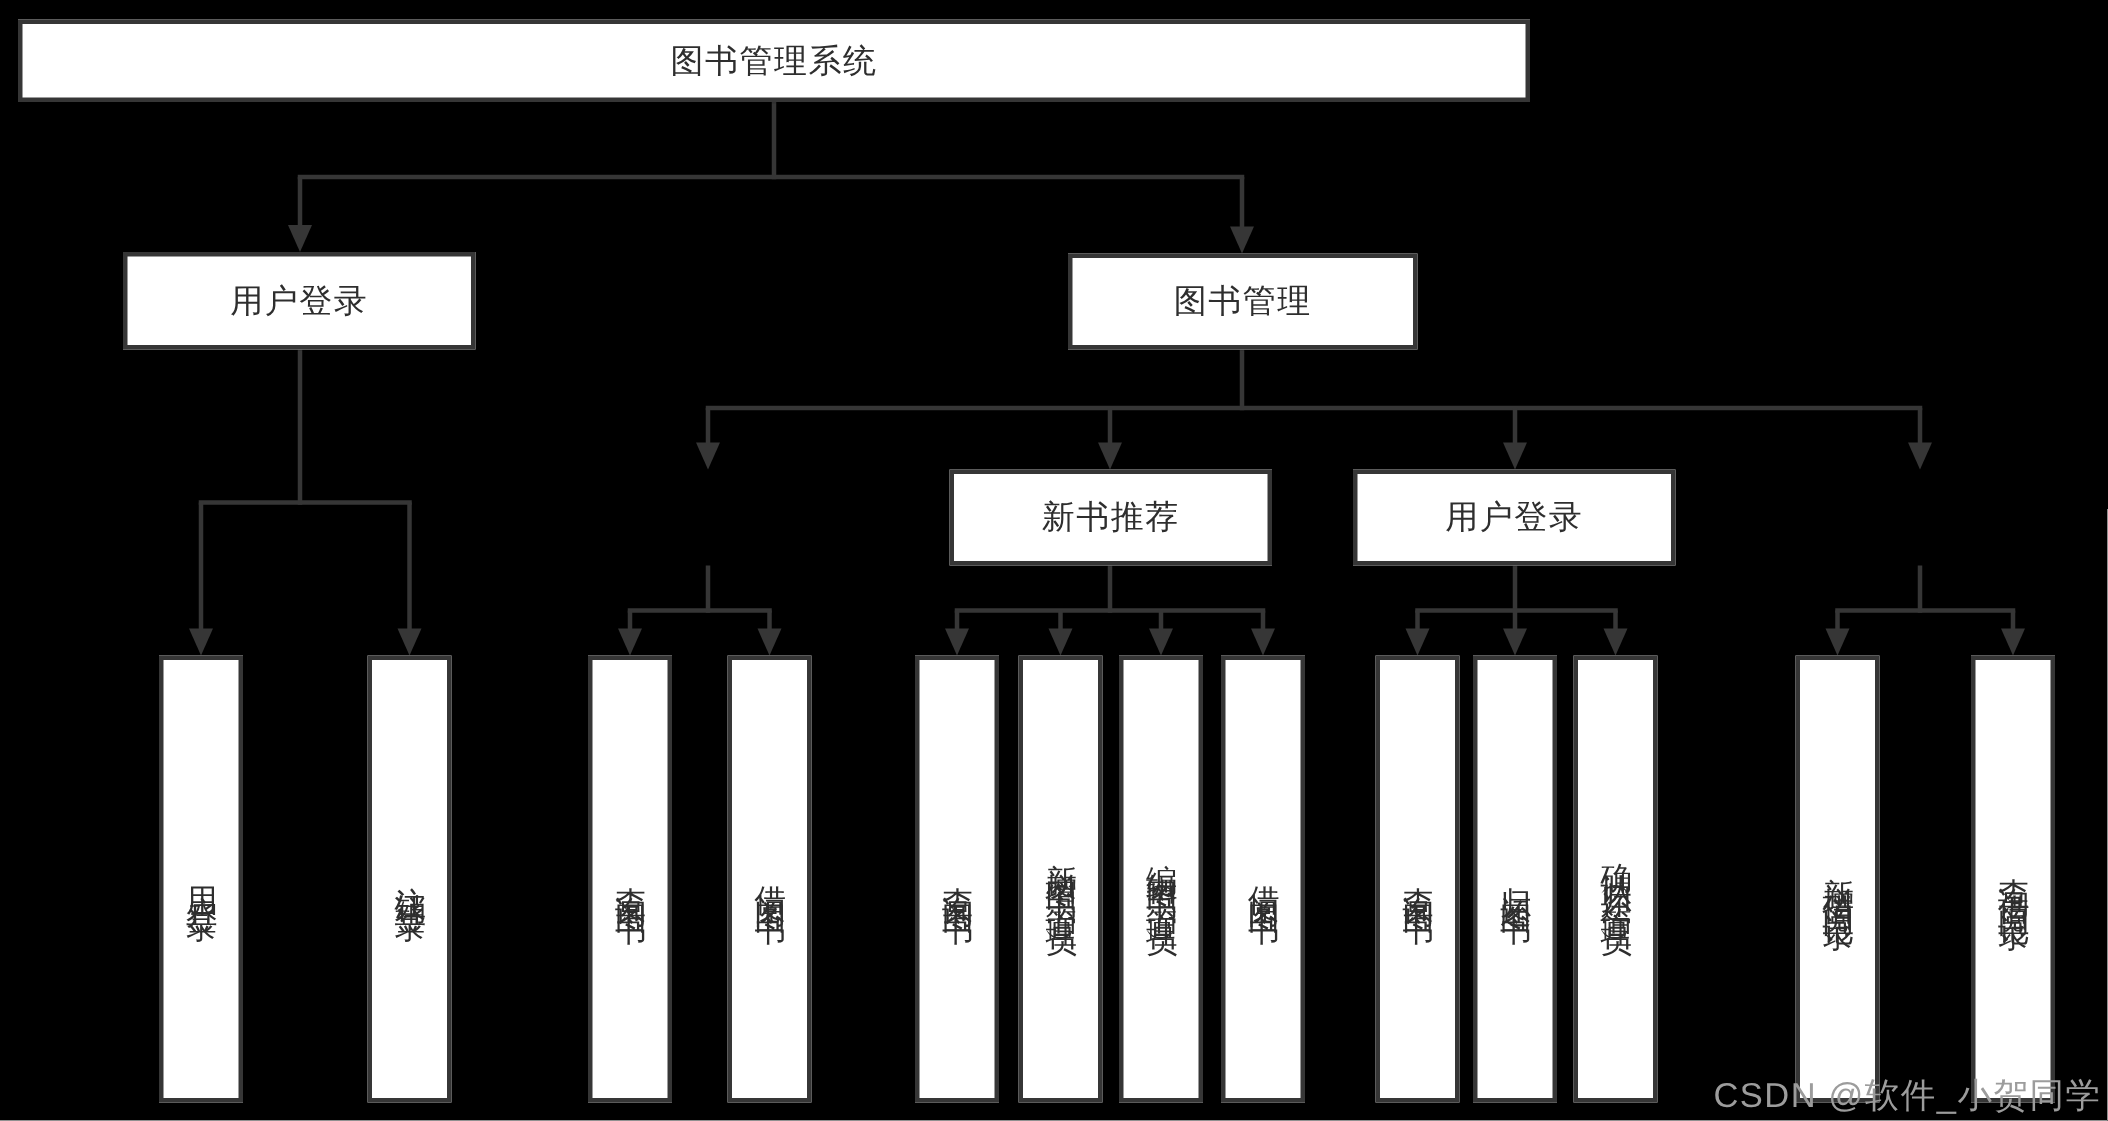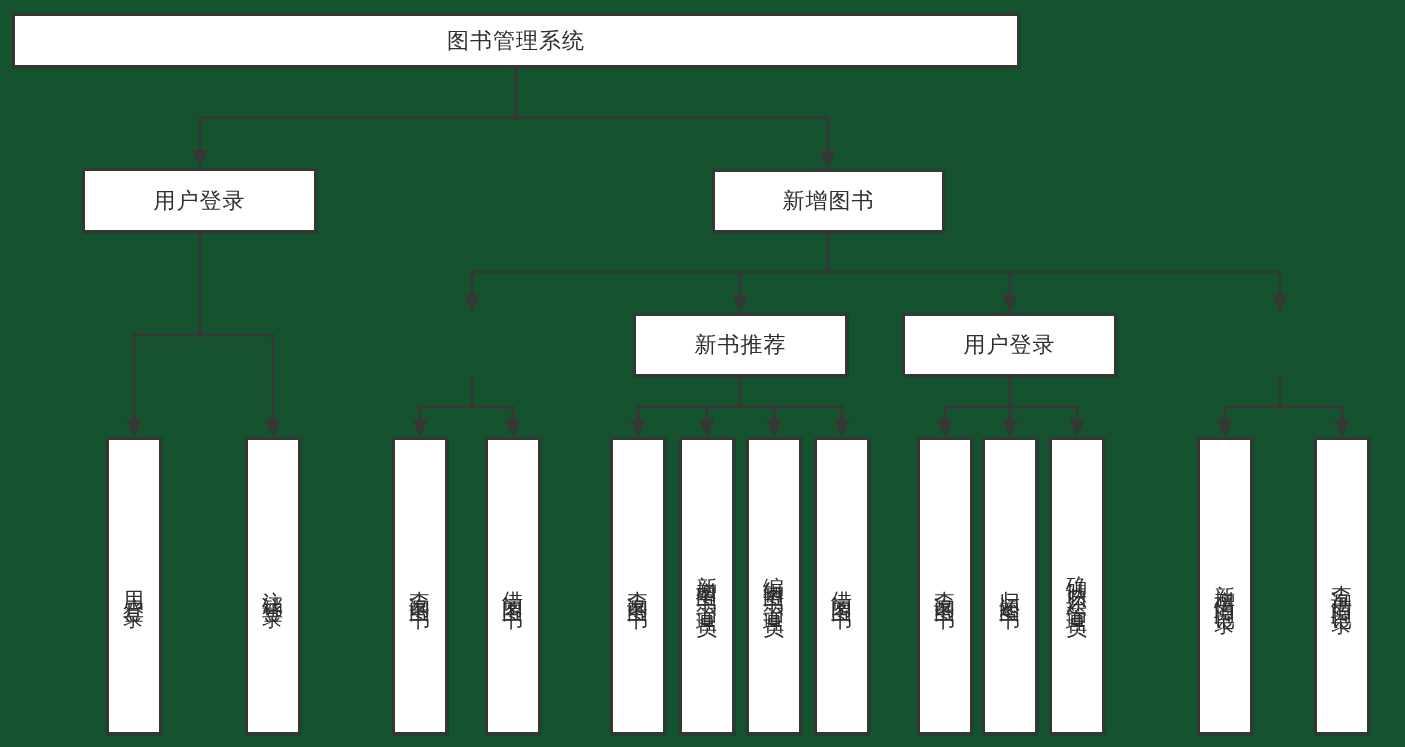--- a/index.html
+++ b/index.html
@@ -1,20 +1,20 @@
 <!DOCTYPE html>
 <html><head>
 <meta charset="utf-8">
 <style>
   * { margin:0; padding:0; box-sizing:border-box; }
   html,body { background:#ffffff; }
   body { font-family:"Liberation Sans","DejaVu Sans",sans-serif; }
   .canvas {
     position:relative; width:1405px; height:747px;
-    background:#14532d; overflow:hidden;
+    background:#000000; overflow:hidden;
   }
   .connectors { position:absolute; left:0; top:0; }
   .box {
     position:absolute;
     background:#ffffff;
     border:3px solid #363636;
     display:flex; align-items:center; justify-content:center;
     color:#2e2e2e;
     box-shadow:1px 1px 0 rgba(0,0,0,0.12);
   }
@@ -108,21 +108,21 @@
   </svg>
 
   <div class="box hbox" style="left:12px;top:13px;width:1008px;height:55px">
     <span class="lbl">图书管理系统</span>
   </div>
 
   <div class="box hbox" style="left:82px;top:168px;width:235px;height:65px">
     <span class="lbl">用户登录</span>
   </div>
   <div class="box hbox" style="left:712px;top:169px;width:233px;height:64px">
-    <span class="lbl">新增图书</span>
+    <span class="lbl">图书管理</span>
   </div>
 
   <div class="box hbox" style="left:633px;top:313px;width:215px;height:64px">
     <span class="lbl">新书推荐</span>
   </div>
   <div class="box hbox" style="left:902px;top:313px;width:215px;height:64px">
     <span class="lbl">用户登录</span>
   </div>
 
   <div class="box leaf" style="left:106px;top:437px;width:56px;height:298px">
@@ -162,14 +162,15 @@
     <span class="lbl">确认归还（管理员）</span>
   </div>
 
   <div class="box leaf" style="left:1197px;top:437px;width:56px;height:298px">
     <span class="lbl">新增借阅记录</span>
   </div>
   <div class="box leaf" style="left:1314px;top:437px;width:56px;height:298px">
     <span class="lbl">查询借阅记录</span>
   </div>
 
+  <div class="watermark">CSDN @软件_小贺同学</div>
 
 </div>
 
 </body></html>

